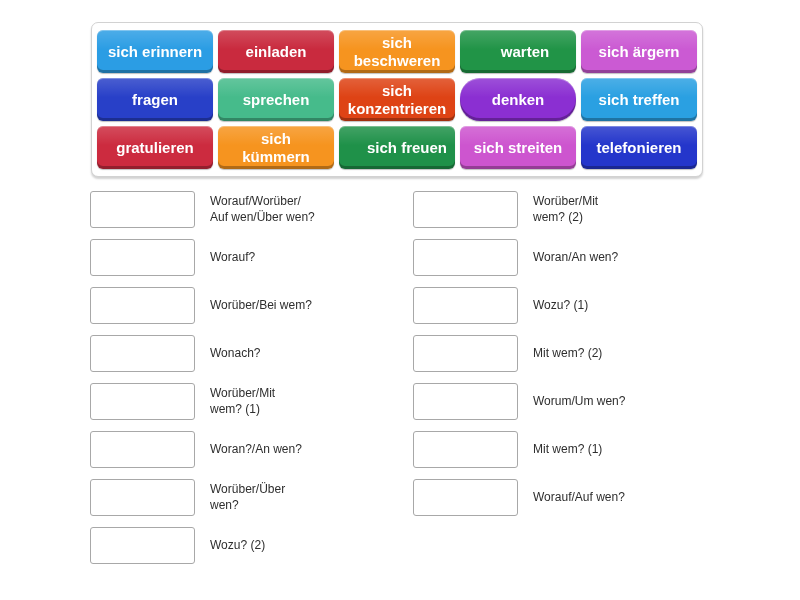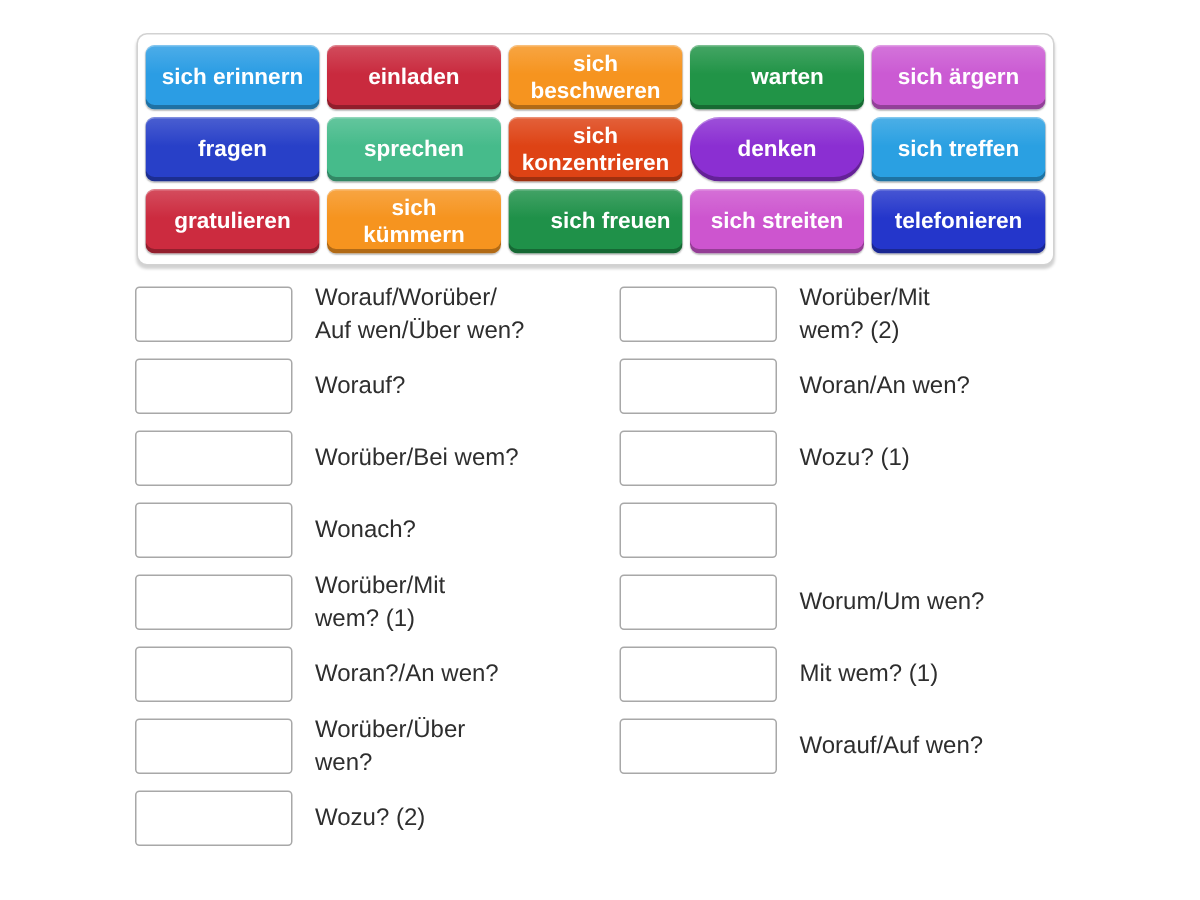--- a/index.html
+++ b/index.html
@@ -73,21 +73,21 @@
     width: 105px;
     height: 37px;
     box-sizing: border-box;
     background: #ffffff;
     border: 1px solid #a8a8a8;
     border-radius: 3px;
   }
   .prompt {
     margin-left: 15px;
     width: 185px;
-    font-size: 16px;
+    font-size: 12px;
     line-height: 1.32;
     color: #2e2e2e;
     white-space: pre-line;
   }
 </style>
 </head>
 <body>
 
 <div class="stage">
 
@@ -159,20 +159,21 @@
     <div class="match-row">
       <div class="drop-box"></div>
       <div class="prompt">Woran/An wen?</div>
     </div>
     <div class="match-row">
       <div class="drop-box"></div>
       <div class="prompt">Wozu? (1)</div>
     </div>
     <div class="match-row">
       <div class="drop-box"></div>
+      <div class="prompt">Mit wem? (2)</div>
     </div>
     <div class="match-row">
       <div class="drop-box"></div>
       <div class="prompt">Worum/Um wen?</div>
     </div>
     <div class="match-row">
       <div class="drop-box"></div>
       <div class="prompt">Mit wem? (1)</div>
     </div>
     <div class="match-row">

